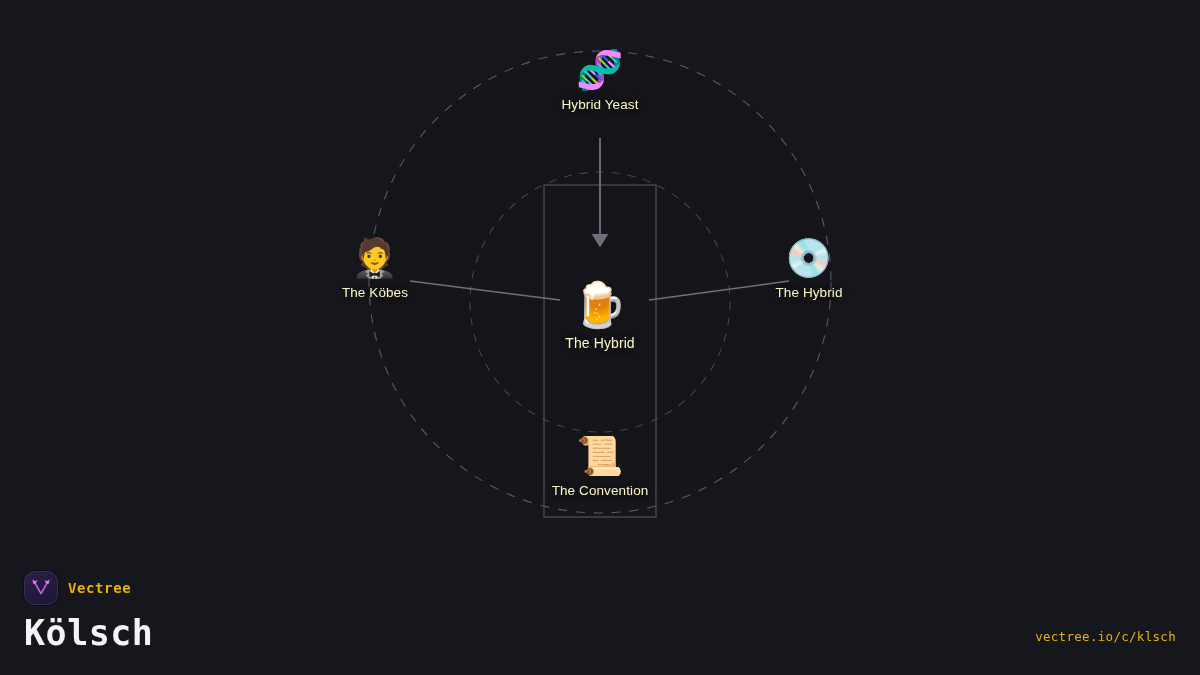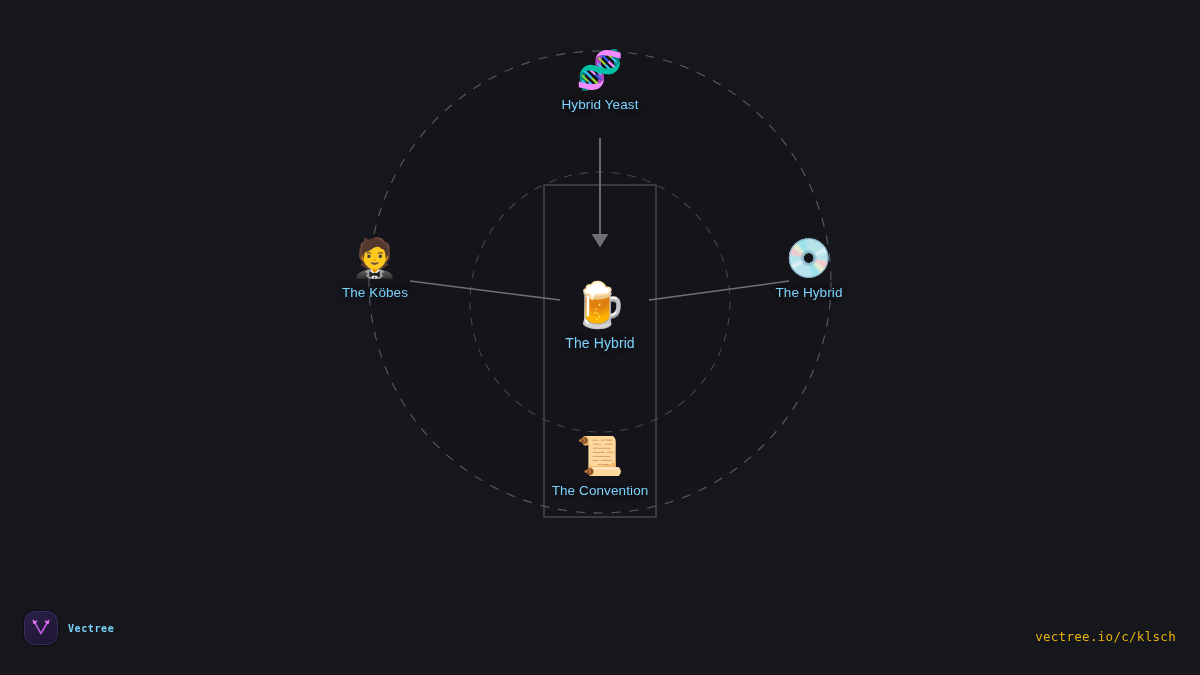--- a/index.html
+++ b/index.html
@@ -36,21 +36,21 @@
     font-size:38px;
     line-height:44px;
     height:46px;
     display:block;
     text-align:center;
     filter:saturate(1.05);
   }
   .node-label {
     margin-top:3px;
     font-size:13.5px;
-    color:#7dd3fc;
+    color:#fef9c3;
     text-align:center;
     white-space:nowrap;
     letter-spacing:.1px;
     text-shadow:0 0 6px #16161d, 0 0 3px #16161d;
   }
   .node-center .node-emoji { font-size:44px; line-height:50px; height:52px; }
   .node-center .node-label { font-size:14px; }
 
   
   #footer-brand {
@@ -67,22 +67,22 @@
     width:34px; height:34px;
     border-radius:11px;
     background:linear-gradient(150deg,#2b2047 0%,#241a3c 55%,#1d1633 100%);
     border:1px solid #3a2c5e;
     display:flex; align-items:center; justify-content:center;
     box-shadow:0 0 0 1px rgba(0,0,0,.35);
   }
   .brand-name {
     font-family:"DejaVu Sans Mono", monospace;
     font-weight:700;
-    font-size:10px;
-    color:#7dd3fc;
+    font-size:14px;
+    color:#eab308;
     letter-spacing:.6px;
     text-align:center;
   }
   #page-title {
     font-family:"DejaVu Sans Mono", monospace;
     font-weight:700;
     font-size:35px;
     line-height:40px;
     color:#f4f4f7;
     letter-spacing:.5px;
@@ -159,17 +159,18 @@
         <svg width="22" height="22" viewBox="0 0 22 22" xmlns="http://www.w3.org/2000/svg">
           <path d="M4.6 5.4 L11 16.6 L17.4 5.4" fill="none" stroke="#c05ce0" stroke-width="1.7" stroke-linecap="round" stroke-linejoin="round"></path>
           <path d="M4.6 5.4 L2.9 3.4 M4.6 5.4 L6.6 4.0" fill="none" stroke="#e06ff0" stroke-width="1.3" stroke-linecap="round"></path>
           <path d="M17.4 5.4 L19.1 3.4 M17.4 5.4 L15.4 4.0" fill="none" stroke="#e06ff0" stroke-width="1.3" stroke-linecap="round"></path>
           <circle cx="4.6" cy="5.4" r="1.7" fill="#e573f5"></circle>
           <circle cx="17.4" cy="5.4" r="1.7" fill="#e573f5"></circle>
         </svg>
       </span>
       <span class="brand-name">Vectree</span>
     </div>
+    <div id="page-title">Kölsch</div>
   </div>
 
   <div id="footer-url">vectree.io/c/klsch</div>
 
 </div>
 
 </body></html>

